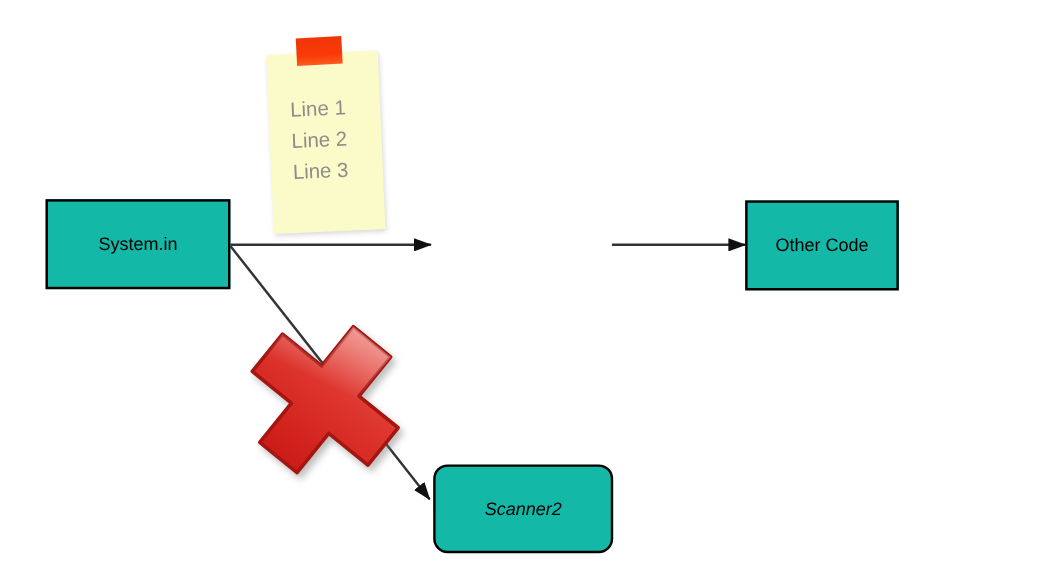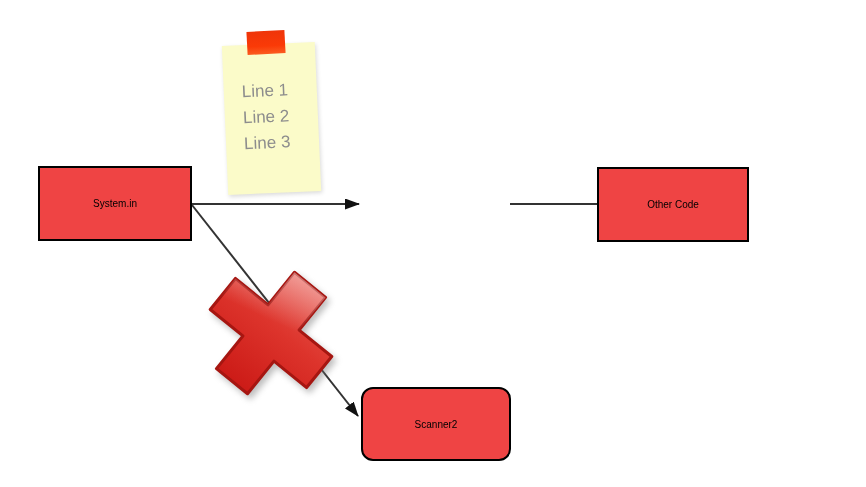--- a/index.html
+++ b/index.html
@@ -5,29 +5,29 @@
   html, body { margin: 0; padding: 0; background: #ffffff; }
   body {
     width: 866px; height: 487px;
     font-family: "Liberation Sans", "DejaVu Sans", sans-serif;
   }
   .canvas { position: relative; width: 866px; height: 487px; background: #ffffff; overflow: hidden; }
   .connectors { position: absolute; left: 0; top: 0; width: 866px; height: 487px; }
 
   .node {
     position: absolute; box-sizing: border-box;
-    background: #ef4444; border: 2px solid #000000;
+    background: #14b8a6; border: 2px solid #000000;
     display: flex; align-items: center; justify-content: center;
-    font-size: 10px; color: #000000; text-align: center;
+    font-size: 15px; color: #000000; text-align: center;
   }
   .node.rounded { border-radius: 12px; }
   #node-system-in  { left: 38px;  top: 166px; width: 154px; height: 75px; }
   #node-scanner1   { left: 361px; top: 167px; width: 149px; height: 74px; }
-  #node-other-code { left: 597px; top: 167px; width: 152px; height: 75px; }
-  #node-scanner2   { left: 361px; top: 387px; width: 150px; height: 74px; }
+  #node-other-code { left: 621px; top: 167px; width: 128px; height: 75px; }
+  #node-scanner2   { left: 361px; top: 387px; width: 150px; height: 74px; font-style: italic; }
 
   .note {
     position: absolute; left: 225px; top: 44px; width: 93px; height: 149px;
     background: #FBFBC9;
     transform: rotate(-2.5deg);
     box-shadow: 1px 2px 4px rgba(0,0,0,0.15);
     box-sizing: border-box; padding: 34px 0 0 18px;
   }
   .note-line { font-size: 17px; line-height: 26px; color: #8D8D8D; white-space: nowrap; }
 

